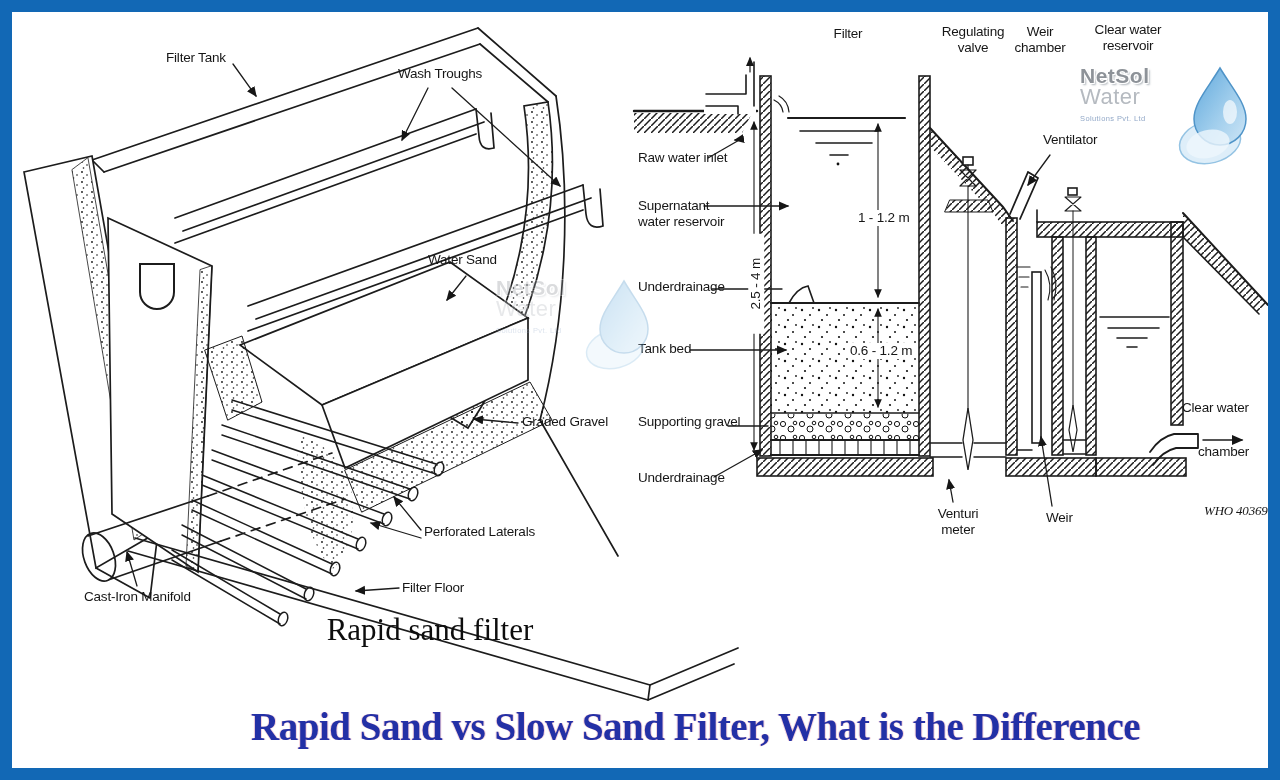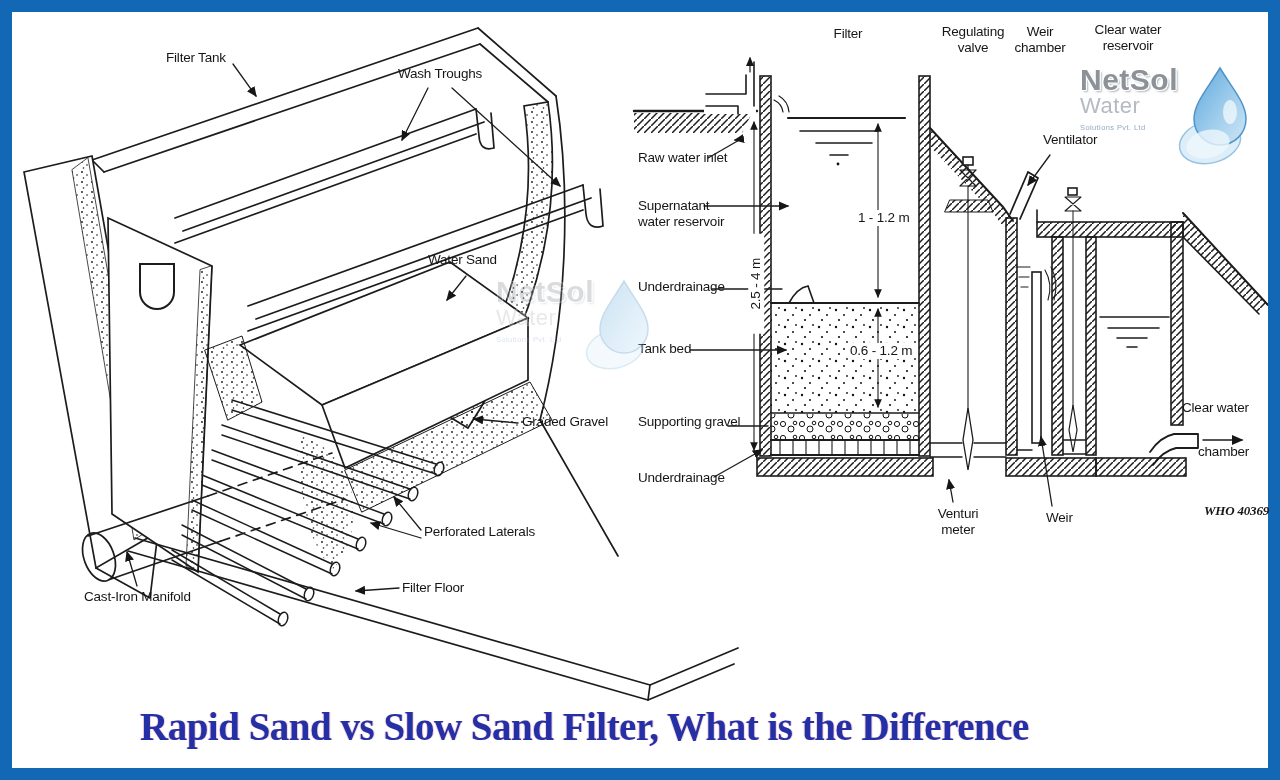--- a/index.html
+++ b/index.html
@@ -10,23 +10,23 @@
        white-space:pre-line;letter-spacing:-0.2px;}
   .ctr{text-align:center;}
   .dim{background:#ffffff;padding:0 2px;font-size:13.5px;}
   .rot{transform:rotate(-90deg);transform-origin:center center;}
   .cap{position:absolute;font-family:"Liberation Serif",serif;color:#0d0d0d;}
   .cap-rapid{font-size:31px;}
   .cap-slow{font-size:40px;font-weight:bold;letter-spacing:1px;}
   .main-title{position:absolute;font-family:"Liberation Serif",serif;font-weight:bold;
               font-size:39px;letter-spacing:-0.5px;
               text-shadow:1px 0 0 rgba(214,80,120,0.25), -1px 0 0 rgba(214,80,120,0.25);}
-  .who{font-family:"Liberation Serif",serif;font-style:italic;font-weight:bold;font-size:13px;}
+  .who{font-family:"Liberation Serif",serif;font-style:italic;font-weight:normal;font-size:13px;}
   .logo{position:absolute;}
-  .logo .b1{font-weight:bold;font-size:30px;letter-spacing:0.5px;line-height:0.95;
+  .logo .b1{font-weight:bold;font-size:21px;letter-spacing:0.5px;line-height:0.95;
             text-shadow:1px 1px 0 #fff,-1px -1px 0 #fff,1px -1px 0 #fff,-1px 1px 0 #fff,2px 2px 2px rgba(120,130,140,.6);}
   .logo .b2{font-weight:normal;font-size:22px;letter-spacing:0.5px;line-height:1.0;
             text-shadow:1px 1px 0 #fff,-1px -1px 0 #fff,1px -1px 0 #fff,-1px 1px 0 #fff;}
   .logo .tg{font-size:7.5px;letter-spacing:0.4px;margin-top:6px;}
   .wm-center{opacity:0.32;}
 </style>
 </head>
 <body>
 
 <div class="frame">
@@ -220,20 +220,21 @@
   <rect x="6" y="6" width="1268" height="768" fill="none" stroke="#1268b5" stroke-width="12"></rect>
 </svg>
 
 <div class="lbl" style="left:166px;top:50px">Filter Tank</div>
 <div class="lbl ctr" style="left:385px;top:66px;width:110px">Wash Troughs</div>
 <div class="lbl" style="left:428px;top:252px">Water Sand</div>
 <div class="lbl" style="left:522px;top:414px">Graded Gravel</div>
 <div class="lbl" style="left:424px;top:524px">Perforated Laterals</div>
 <div class="lbl" style="left:402px;top:580px">Filter Floor</div>
 <div class="lbl" style="left:84px;top:589px">Cast-Iron Manifold</div>
+<div class="cap cap-rapid ctr" style="left:300px;top:612px;width:260px">Rapid sand filter</div>
 
 <div class="lbl ctr" style="left:820px;top:26px;width:56px">Filter</div>
 <div class="lbl ctr" style="left:938px;top:24px;width:70px">Regulating
 valve</div>
 <div class="lbl ctr" style="left:1008px;top:24px;width:64px">Weir
 chamber</div>
 <div class="lbl ctr" style="left:1090px;top:22px;width:76px">Clear water
 reservoir</div>
 
 <div class="lbl" style="left:638px;top:150px">Raw water inlet</div>
@@ -250,21 +251,21 @@
 <div class="lbl dim rot ctr" style="left:706px;top:276px;width:96px">2.5 - 4 m</div>
 
 <div class="lbl ctr" style="left:928px;top:506px;width:60px">Venturi
 meter</div>
 <div class="lbl" style="left:1046px;top:510px">Weir</div>
 <div class="lbl" style="left:1182px;top:400px">Clear water</div>
 <div class="lbl" style="left:1198px;top:444px">chamber</div>
 <div class="lbl who" style="left:1204px;top:504px">WHO 40369</div>
 
 
-<div class="main-title ctr" style="left:140px;top:704px;width:1000px;color:#2330a6;text-align:left">Rapid Sand vs Slow Sand Filter, What is the Difference</div>
+<div class="main-title ctr" style="left:140px;top:704px;width:1000px;color:#2330a6;text-align:right">Rapid Sand vs Slow Sand Filter, What is the Difference</div>
 
 <div class="logo" style="left:1080px;top:66px;width:190px;height:110px">
   <svg width="96" height="110" style="position:absolute;left:92px;top:-4px">
     <ellipse cx="38" cy="80" rx="31" ry="21" transform="rotate(-14 38 80)" fill="#ddeef9" stroke="#8fc0e2" stroke-width="1.5" opacity="0.95"></ellipse>
     <path d="M48,6 C60,26 74,41 74,57 a26,26 0 1,1 -52,0 C22,41 36,26 48,6 Z" fill="url(#dropGrad)" stroke="#4f94c8" stroke-width="1.5"></path>
     <ellipse cx="58" cy="50" rx="7" ry="12" fill="#ffffff" opacity="0.65"></ellipse>
     <ellipse cx="36" cy="82" rx="22" ry="14" transform="rotate(-14 36 82)" fill="#eef6fc" opacity="0.8"></ellipse>
   </svg>
   <div class="b1" style="color:#8d9298">NetSol</div>
   <div class="b2" style="color:#b5bac0">Water</div>

